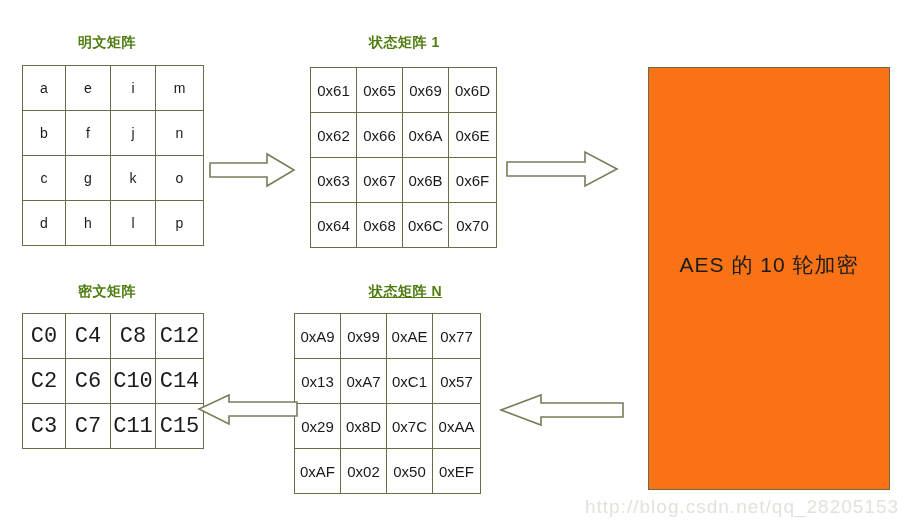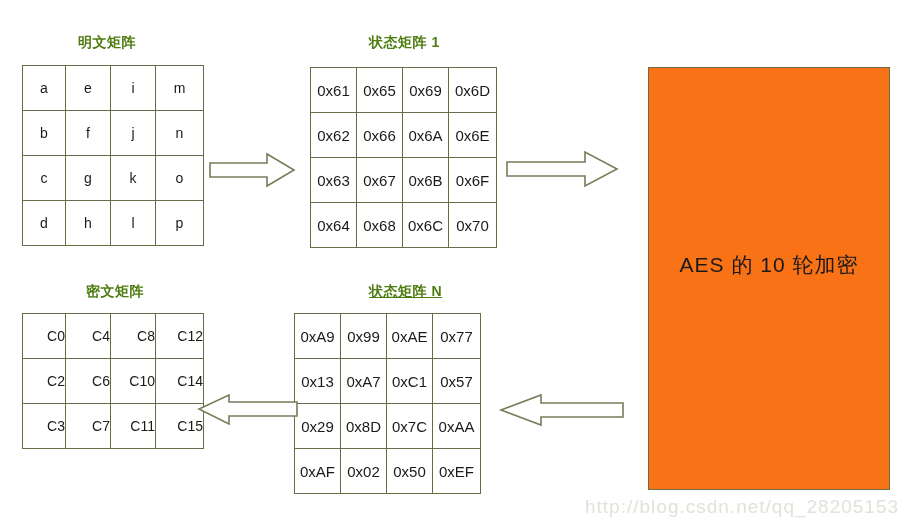--- a/index.html
+++ b/index.html
@@ -48,24 +48,23 @@
     height: 44px;
   }
   
   .matrix-hex td {
     font-family: "Liberation Sans", sans-serif;
     font-size: 15px;
     height: 44px;
   }
   
   .matrix-cipher td {
-    font-family: Liberation Sans, sans-serif;
-    font-size: 14px;
+    font-family: Liberation Mono, monospace;
+    font-size: 22px;
     height: 44px;
-    text-align: right;
   }
 
   
   .arrow {
     position: absolute;
   }
   .arrow svg {
     display: block;
     overflow: visible;
   }
@@ -108,21 +107,21 @@
 </style>
 </head>
 <body>
 
 <div id="canvas">
 
   <div class="matrix-title" style="left:78px; top:34px;">明文矩阵</div>
 
   <div class="matrix-title" style="left:369px; top:34px;">状态矩阵 1</div>
 
-  <div class="matrix-title" style="left:86px; top:283px;">密文矩阵</div>
+  <div class="matrix-title" style="left:78px; top:283px;">密文矩阵</div>
 
   <div class="matrix-title" style="left:369px; top:283px;text-decoration:underline;">状态矩阵 N</div>
 
   <table class="matrix matrix-plain" style="left:22px; top:65px; width:181px;">
     <colgroup>
         <col style="width:43px">
         <col style="width:45px">
         <col style="width:45px">
         <col style="width:48px">
       </colgroup>

